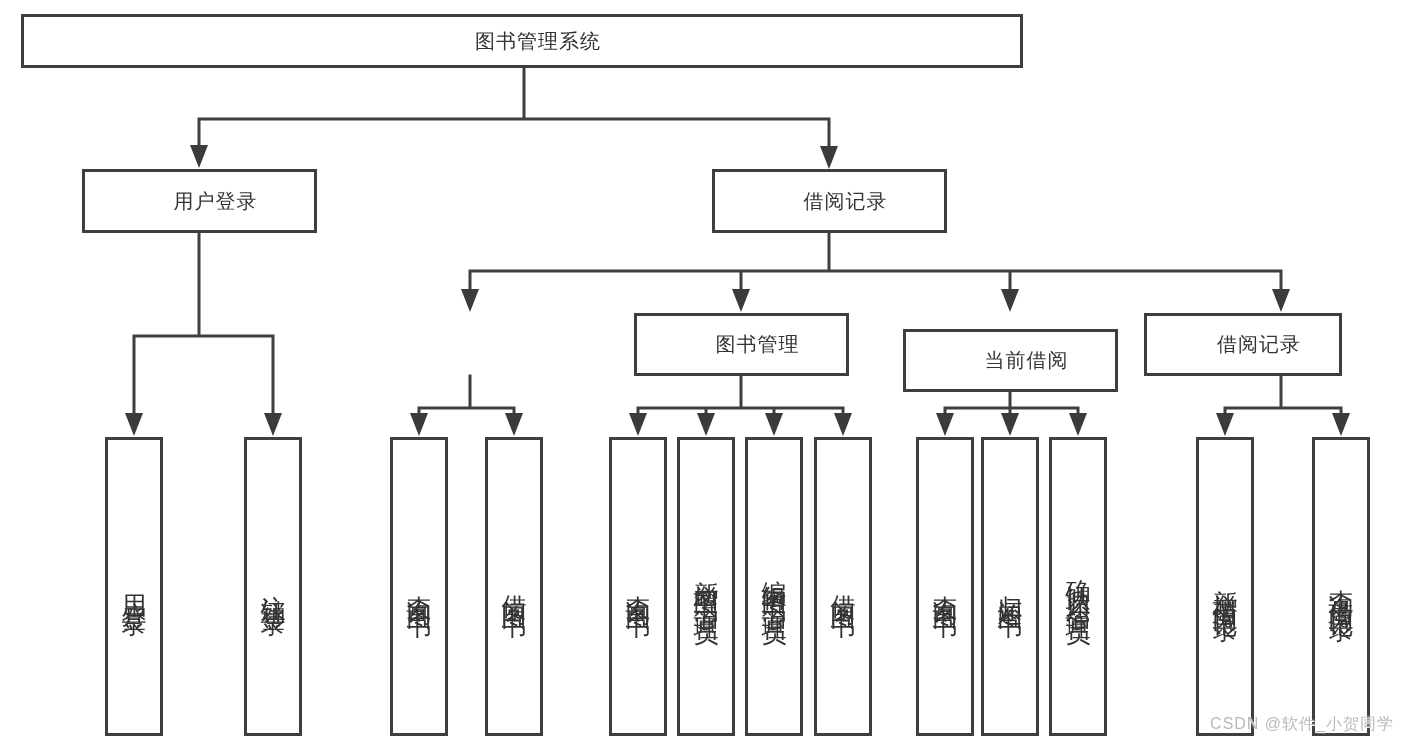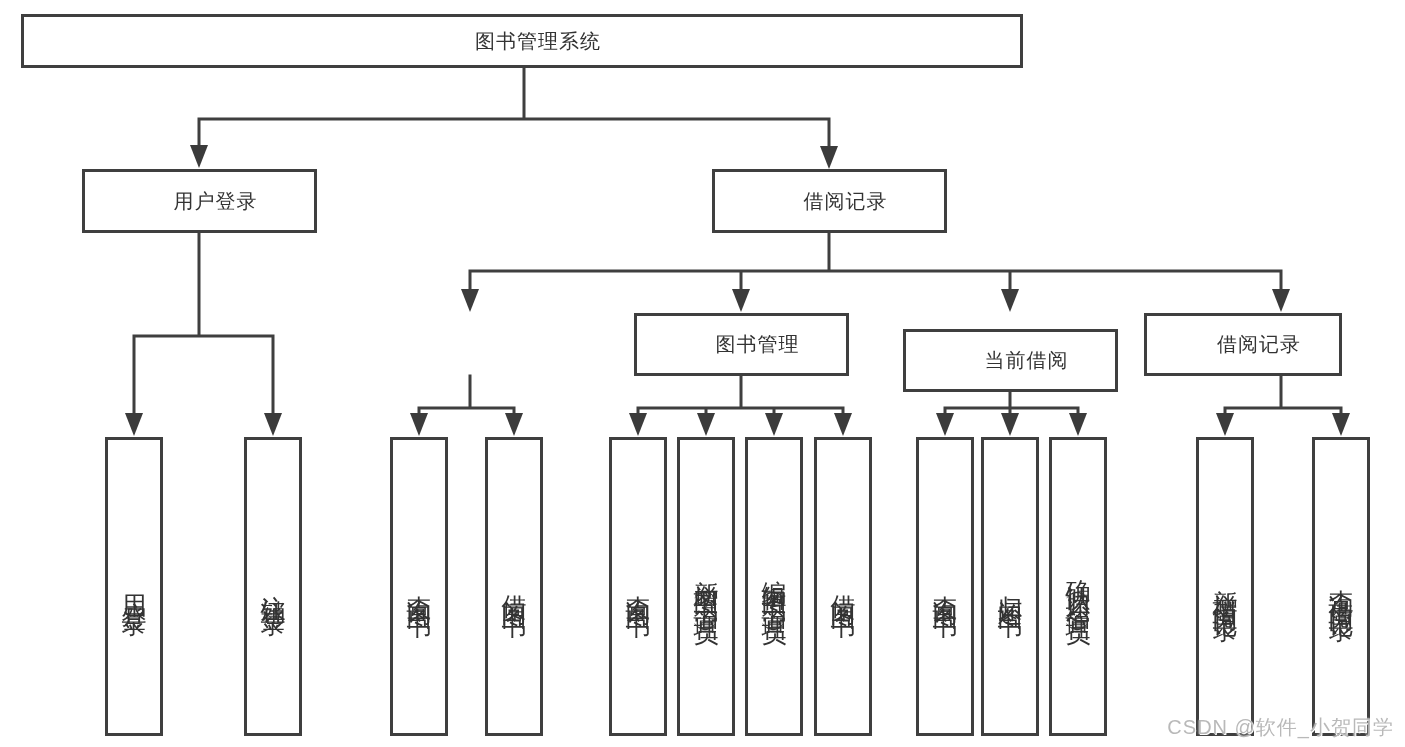--- a/index.html
+++ b/index.html
@@ -34,21 +34,21 @@
   .hbox { font-size: 20px; letter-spacing: 1px; padding-left: 32px; }
   .vbox {
     font-size: 25px;
     writing-mode: vertical-rl;
     letter-spacing: 6px;
     line-height: 1;
   }
   .watermark {
     position: absolute;
     top: 714px; right: 11px;
-    font-size: 20px;
+    font-size: 16px;
     color: #b9b9b9;
     letter-spacing: 1px;
     text-shadow: 0 0 2px #ffffff, 1px 1px 0 #ffffff;
     white-space: nowrap;
   }
 </style>
 </head>
 <body>
 
 <div class="canvas">

